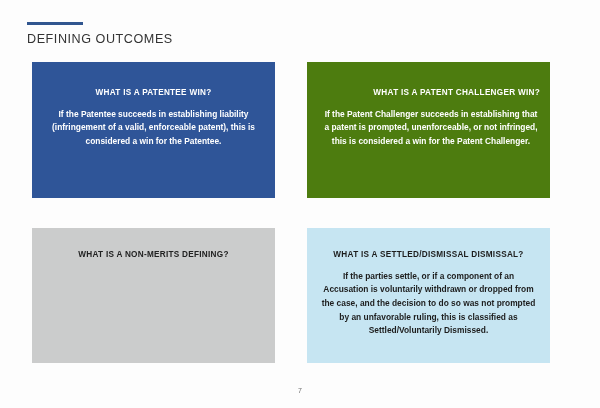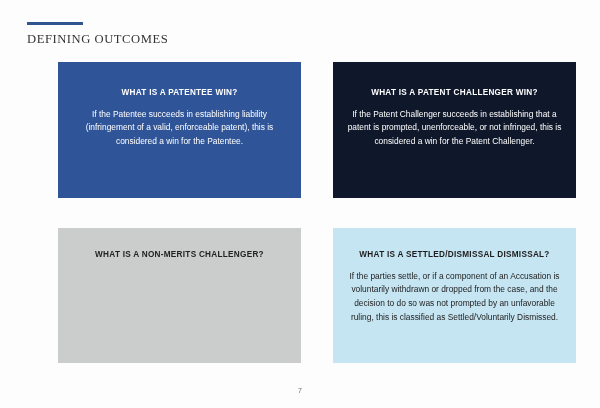--- a/index.html
+++ b/index.html
@@ -35,27 +35,26 @@
     background: #31568f;
   }
   #page-title {
     margin-top: 8px;
     font-size: 12.6px;
     letter-spacing: 0.55px;
     color: #333333;
     font-weight: 400;
     white-space: nowrap;
     line-height: 1;
-    font-family: Liberation Serif, serif;
   }
 
   
   #cards {
     position: absolute;
-    left: 58px;
+    left: 32px;
     top: 62px;
     width: 518px;
     display: grid;
     grid-template-columns: 243px 243px;
     grid-template-rows: 136px 135px;
     column-gap: 32px;
     row-gap: 30px;
   }
 
   .card {
@@ -75,34 +74,35 @@
   .card-heading {
     font-size: 8.2px;
     font-weight: 700;
     letter-spacing: 0.28px;
     line-height: 1.2;
     margin: 0 0 10px 0;
     white-space: nowrap;
   }
   .card-body {
     font-size: 8.4px;
-    font-weight: 400;
+    font-weight: 700;
     line-height: 1.62;
     margin: 0;
     max-width: 218px;
   }
 
   
   .card--blue {
     background: #2f5598;
     color: #ffffff;
   }
   .card--red {
-    background: #0f172a;
+    background: #4d7c0f;
     color: #ffffff;
+    align-items: flex-end;
   }
   .card--gray {
     background: #cbcccc;
     color: #222222;
   }
   .card--lightblue {
     background: #c6e5f2;
     color: #1d1d1d;
   }
 
@@ -134,21 +134,21 @@
       <div class="card-heading">WHAT IS A PATENTEE WIN?</div>
       <div class="card-body">If the Patentee succeeds in establishing liability (infringement of a valid, enforceable patent), this is considered a win for the Patentee.</div>
     </div>
 
     <div class="card card--red">
       <div class="card-heading">WHAT IS A PATENT CHALLENGER WIN?</div>
       <div class="card-body">If the Patent Challenger succeeds in establishing that a patent is prompted, unenforceable, or not infringed, this is considered a win for the Patent Challenger.</div>
     </div>
 
     <div class="card card--gray row2">
-      <div class="card-heading">WHAT IS A NON-MERITS CHALLENGER?</div>
+      <div class="card-heading">WHAT IS A NON-MERITS DEFINING?</div>
     </div>
 
     <div class="card card--lightblue row2">
       <div class="card-heading">WHAT IS A SETTLED/DISMISSAL DISMISSAL?</div>
       <div class="card-body">If the parties settle, or if a component of an Accusation is voluntarily withdrawn or dropped from the case, and the decision to do so was not prompted by an unfavorable ruling, this is classified as Settled/Voluntarily Dismissed.</div>
     </div>
 
   </div>
 
   <div id="page-number">7</div>

